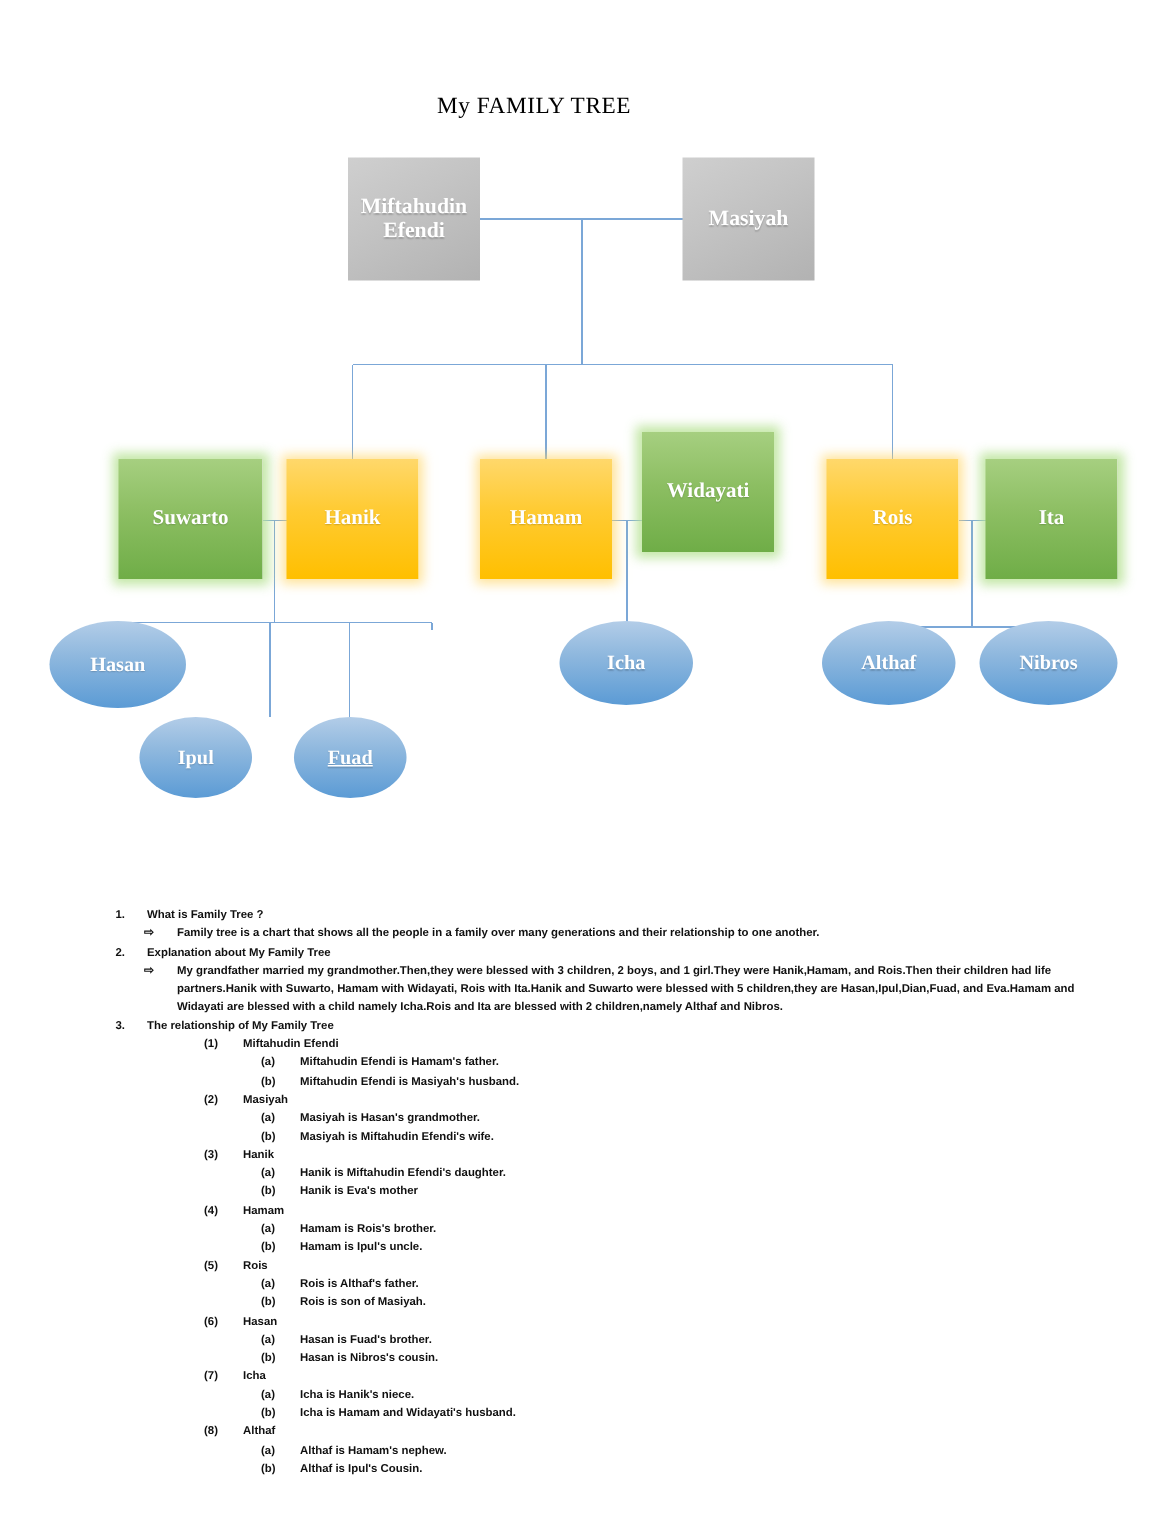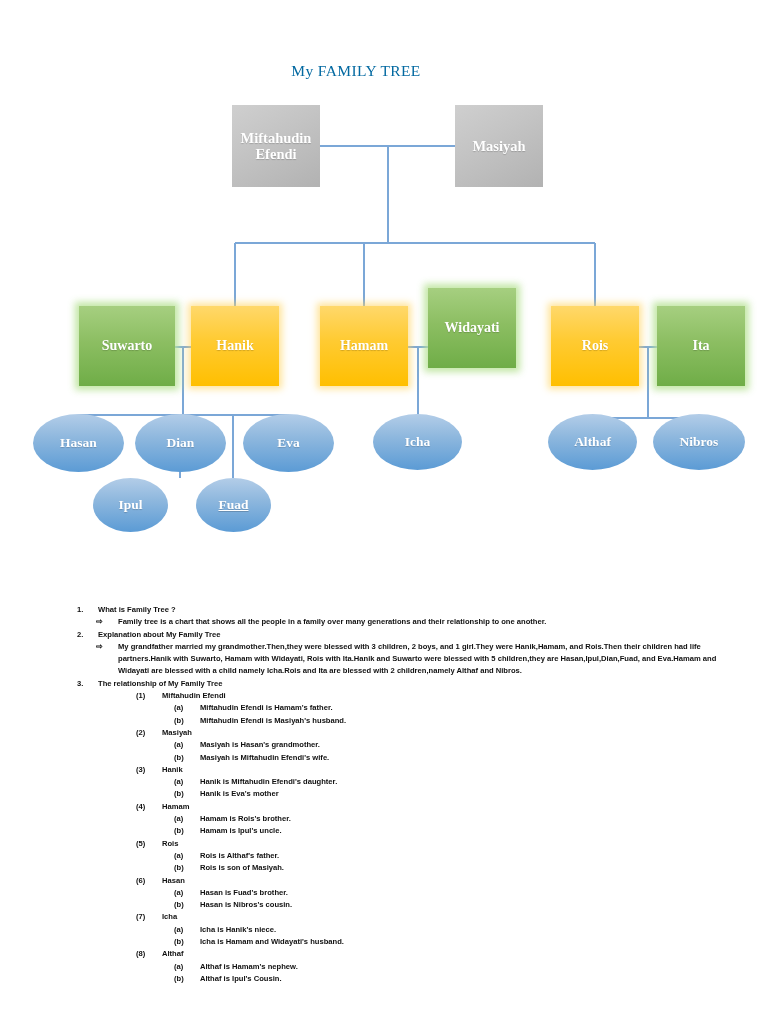--- a/index.html
+++ b/index.html
@@ -19,21 +19,21 @@
   
   #doc-title {
     position: absolute;
     top: 62px;
     left: 0;
     width: 712px;
     text-align: center;
     font-family: "Liberation Serif", serif;
     font-size: 15.5px;
     letter-spacing: 0.4px;
-    color: #0369a1;
+    color: #000000;
     white-space: nowrap;
   }
 
   
   #diagram {
     position: absolute;
     left: 0;
     top: 0;
     width: 768px;
     height: 580px;
@@ -211,26 +211,20 @@
   <div class="node yellow" style="left:551px;top:306px;width:88px;height:80px;">
     <span>Rois</span>
   </div>
   <div class="node green" style="left:657px;top:306px;width:88px;height:80px;">
     <span>Ita</span>
   </div>
 
   <div class="node oval" style="left:33px;top:414px;width:91px;height:58px;">
     <span>Hasan</span>
   </div>
-  <div class="node oval" style="left:135px;top:414px;width:91px;height:58px;">
-    <span>Dian</span>
-  </div>
-  <div class="node oval" style="left:243px;top:414px;width:91px;height:58px;">
-    <span>Eva</span>
-  </div>
   <div class="node oval" style="left:93px;top:478px;width:75px;height:54px;">
     <span>Ipul</span>
   </div>
   <div class="node oval" style="left:196px;top:478px;width:75px;height:54px;text-decoration:underline;">
     <span>Fuad</span>
   </div>
   <div class="node oval" style="left:373px;top:414px;width:89px;height:56px;">
     <span>Icha</span>
   </div>
   <div class="node oval" style="left:548px;top:414px;width:89px;height:56px;">

